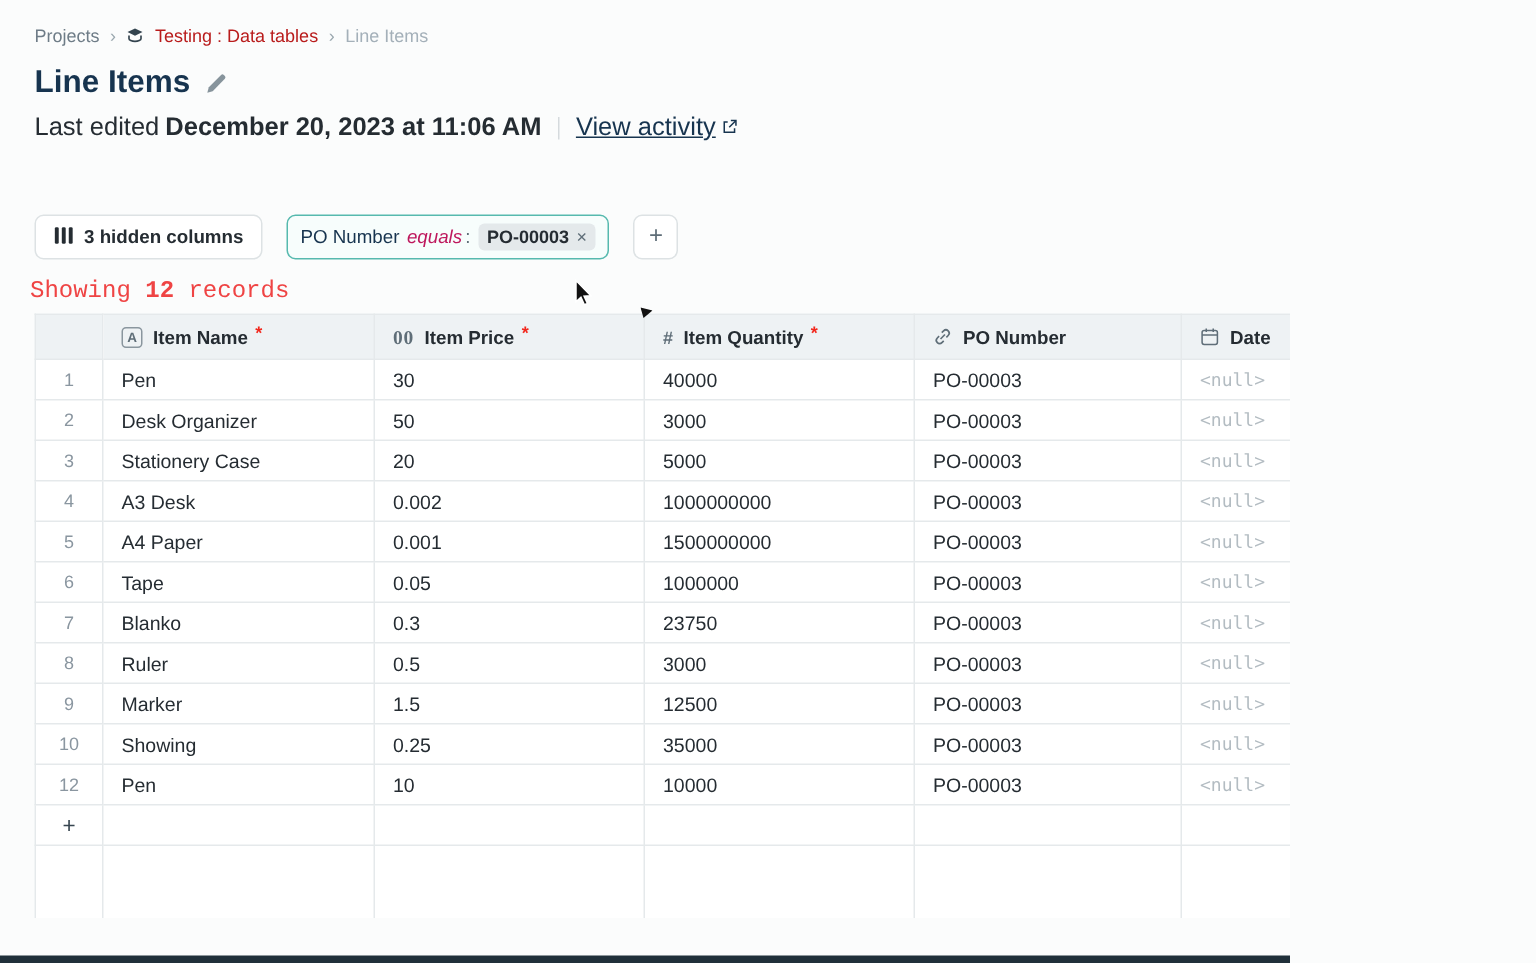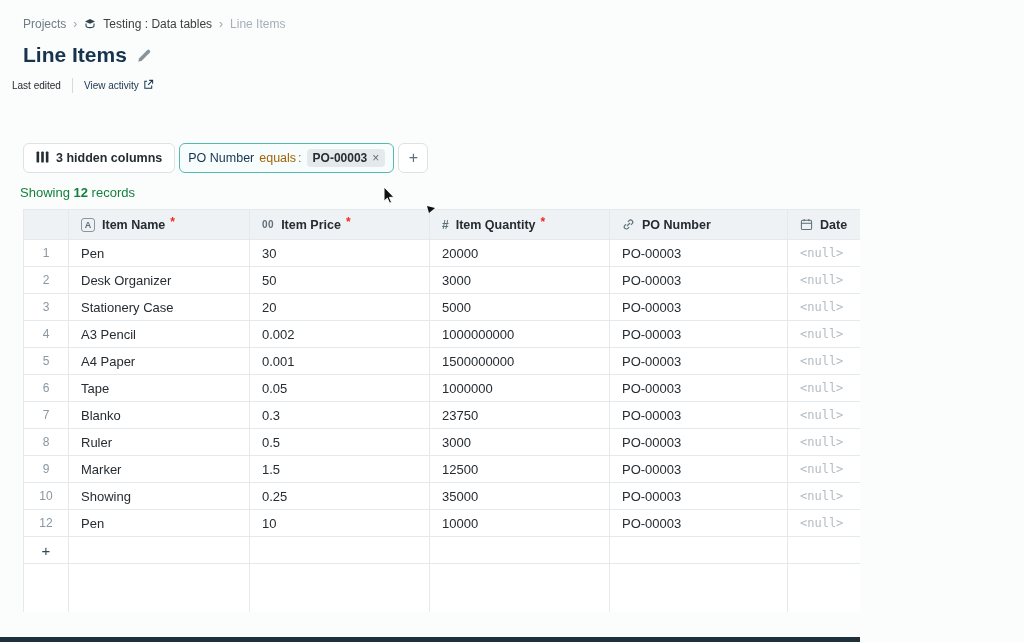--- a/index.html
+++ b/index.html
@@ -3,68 +3,68 @@
 <meta charset="utf-8">
 <style>
   * { box-sizing: border-box; margin: 0; padding: 0; }
   html, body { width: 1024px; height: 642px; }
   body { font-family: "Liberation Sans", sans-serif; background: #fbfcfc; }
   .page { position: relative; width: 860px; height: 642px; overflow: hidden; }
 
   
   .breadcrumb { display: flex; align-items: center; gap: 7px; padding: 17px 0 0 23px; font-size: 12px; color: #6e7c87; height: 31px; }
   .bc-link { cursor: pointer; }
-  .bc-dark { color: #404040; }
+  .bc-dark { color: #b91c1c; }
   .bc-current { color: #a4b0b9; }
   .bc-sep { color: #9aa7ae; font-size: 12px; }
   .bc-icon { display: inline-flex; align-items: center; }
 
   
   .title-row { display: flex; align-items: center; gap: 10px; margin: 12px 0 0 23px; height: 24px; }
   .title-row h1 { font-size: 21px; line-height: 24px; color: #17344f; font-weight: 700; }
   .edit-icon { display: inline-flex; cursor: pointer; margin-top: 2px; }
 
   
-  .lastedited { display: flex; align-items: center; margin: 10px 0 0 12px; font-size: 10px; color: #252c32; height: 16px; }
+  .lastedited { display: flex; align-items: center; margin: 10px 0 0 23px; font-size: 17px; color: #252c32; height: 16px; }
   .lastedited b { margin-left: 4px; font-weight: 700; }
   .vsep { width: 1px; height: 15px; background: #d5dadd; margin: 0 11px; }
-  .activity { display: inline-flex; align-items: center; gap: 4px; color: #17344f; cursor: pointer; font-weight: 400; }
-
-  
-  .toolbar { display: flex; align-items: center; gap: 4px; margin: 50px 0 0 23px; height: 30px; }
+  .activity { display: inline-flex; align-items: center; gap: 4px; color: #17344f; text-decoration: underline; cursor: pointer; font-weight: 400; }
+
+  
+  .toolbar { display: flex; align-items: center; gap: 16px; margin: 50px 0 0 23px; height: 30px; }
   .btn { display: inline-flex; align-items: center; gap: 7px; height: 30px; padding: 0 12px; background: #fff; border: 1px solid #dde2e4; border-radius: 6px; font-family: "Liberation Sans", sans-serif; font-size: 12.5px; font-weight: 700; color: #252c32; cursor: pointer; }
   .btn.plus { width: 30px; padding: 0; justify-content: center; font-size: 16px; font-weight: 400; color: #5f6e78; }
   .filter-chip { display: inline-flex; align-items: center; gap: 5px; height: 30px; padding: 0 8px; background: #f7fdfc; border: 1px solid #56b9ae; border-radius: 6px; font-size: 12.5px; color: #17344f; cursor: pointer; }
-  .f-op { color: #a16207; }
+  .f-op { font-style: italic; color: #be185d; }
   .f-colon { color: #5f6e78; margin-left: -3px; }
   .f-badge { display: inline-flex; align-items: center; gap: 5px; background: #e4e9eb; border-radius: 4px; padding: 2px 6px; font-weight: 700; font-size: 12px; color: #252c32; }
   .f-x { font-weight: 400; color: #5f6e78; cursor: pointer; font-size: 12px; }
 
   
-  .showing { margin: 12px 0 0 20px; font-size: 13px; color: #15803d; height: 15px; }
+  .showing { margin: 12px 0 0 20px; font-size: 16px; color: #ef4444; height: 15px; font-family: Liberation Mono, monospace; }
   .showing b { font-weight: 700; }
 
   
   table.grid { border-collapse: collapse; table-layout: fixed; width: 1001px; margin: 9px 0 0 23px; background: #fff; }
   .grid th, .grid td { border: 1px solid #e5e9eb; overflow: hidden; white-space: nowrap; }
   .grid thead th { background: #eef2f4; height: 30px; padding: 0 12px; text-align: left; }
   .th-inner { display: flex; align-items: center; gap: 7px; font-size: 12.5px; font-weight: 700; color: #252c32; }
   .req { color: #f2271c; font-size: 12px; margin-left: -2px; position: relative; top: -3px; }
   .th-num { background: #eef2f4; }
   .th-add { text-align: center; font-size: 15px; font-weight: 400; color: #5f6e78; cursor: pointer; }
   .grid td { height: 27px; font-size: 13px; color: #252c32; padding: 0 12px; background: #fff; }
   td.rownum { text-align: center; color: #8a96a0; font-size: 12px; padding: 0; }
   td.nullv { font-family: "DejaVu Sans Mono", monospace; font-size: 12px; color: #b3bcc2; }
   td.addrow { font-size: 15px; color: #374650; cursor: pointer; }
   .filler td { height: 48px; border-bottom: 0; }
 
   
   .fi { display: inline-flex; align-items: center; justify-content: center; color: #5f6e78; }
   .fi-box { width: 14px; height: 14px; border: 1px solid #8a969e; border-radius: 3px; font-size: 9px; font-weight: 700; }
-  .fi-00 { font-size: 10px; font-weight: 700; letter-spacing: 0.5px; }
+  .fi-00 { font-size: 13px; font-weight: 700; letter-spacing: 0.5px; font-family: Liberation Serif, serif; }
   .fi-hash { font-size: 12px; font-weight: 600; }
 
   
   .cursor { position: absolute; left: 383px; top: 186px; z-index: 10; pointer-events: none; }
   .tri { position: absolute; left: 427px; top: 199px; z-index: 10; pointer-events: none; }
   .bottom-bar { position: absolute; left: 0; bottom: 0; width: 1024px; height: 5px; background: #20303a; z-index: 5; }
 </style>
 </head>
 <body>
 
@@ -88,20 +88,21 @@
     <h1>Line Items</h1>
     <span class="edit-icon">
       <svg width="14" height="14" viewBox="0 0 14 14">
           <path d="M1.2 12.8l1-3.6L10.4 1a1.3 1.3 0 011.8 0l.7.7a1.3 1.3 0 010 1.8L4.8 11.8z" fill="#87949c"></path>
         </svg>
     </span>
   </div>
 
   <div class="lastedited">
     <span>Last edited</span>
+    <b>December 20, 2023 at 11:06 AM</b>
     <span class="vsep"></span>
     <a class="activity">
       <span>View activity</span>
       <span>
         <svg width="11" height="11" viewBox="0 0 12 12" fill="none" stroke="#17344f" stroke-width="1.1">
             <path d="M4.5 2.5H2v7.5h7.5V7"></path>
             <path d="M6.8 1.5h3.7v3.7"></path>
             <path d="M10.2 1.8L5.6 6.4"></path>
           </svg>
       </span>
@@ -198,21 +199,21 @@
           </div>
         </th>
         <th class="th-add">+</th>
       </tr>
     </thead>
     <tbody>
         <tr>
           <td class="rownum">1</td>
           <td class="">Pen</td>
           <td class="">30</td>
-          <td class="">20000</td>
+          <td class="">40000</td>
           <td class="">PO-00003</td>
           <td class="nullv">&lt;null&gt;</td>
           <td></td>
         </tr>
         <tr>
           <td class="rownum">2</td>
           <td class="">Desk Organizer</td>
           <td class="">50</td>
           <td class="">3000</td>
           <td class="">PO-00003</td>
@@ -223,21 +224,21 @@
           <td class="rownum">3</td>
           <td class="">Stationery Case</td>
           <td class="">20</td>
           <td class="">5000</td>
           <td class="">PO-00003</td>
           <td class="nullv">&lt;null&gt;</td>
           <td></td>
         </tr>
         <tr>
           <td class="rownum">4</td>
-          <td class="">A3 Pencil</td>
+          <td class="">A3 Desk</td>
           <td class="">0.002</td>
           <td class="">1000000000</td>
           <td class="">PO-00003</td>
           <td class="nullv">&lt;null&gt;</td>
           <td></td>
         </tr>
         <tr>
           <td class="rownum">5</td>
           <td class="">A4 Paper</td>
           <td class="">0.001</td>

